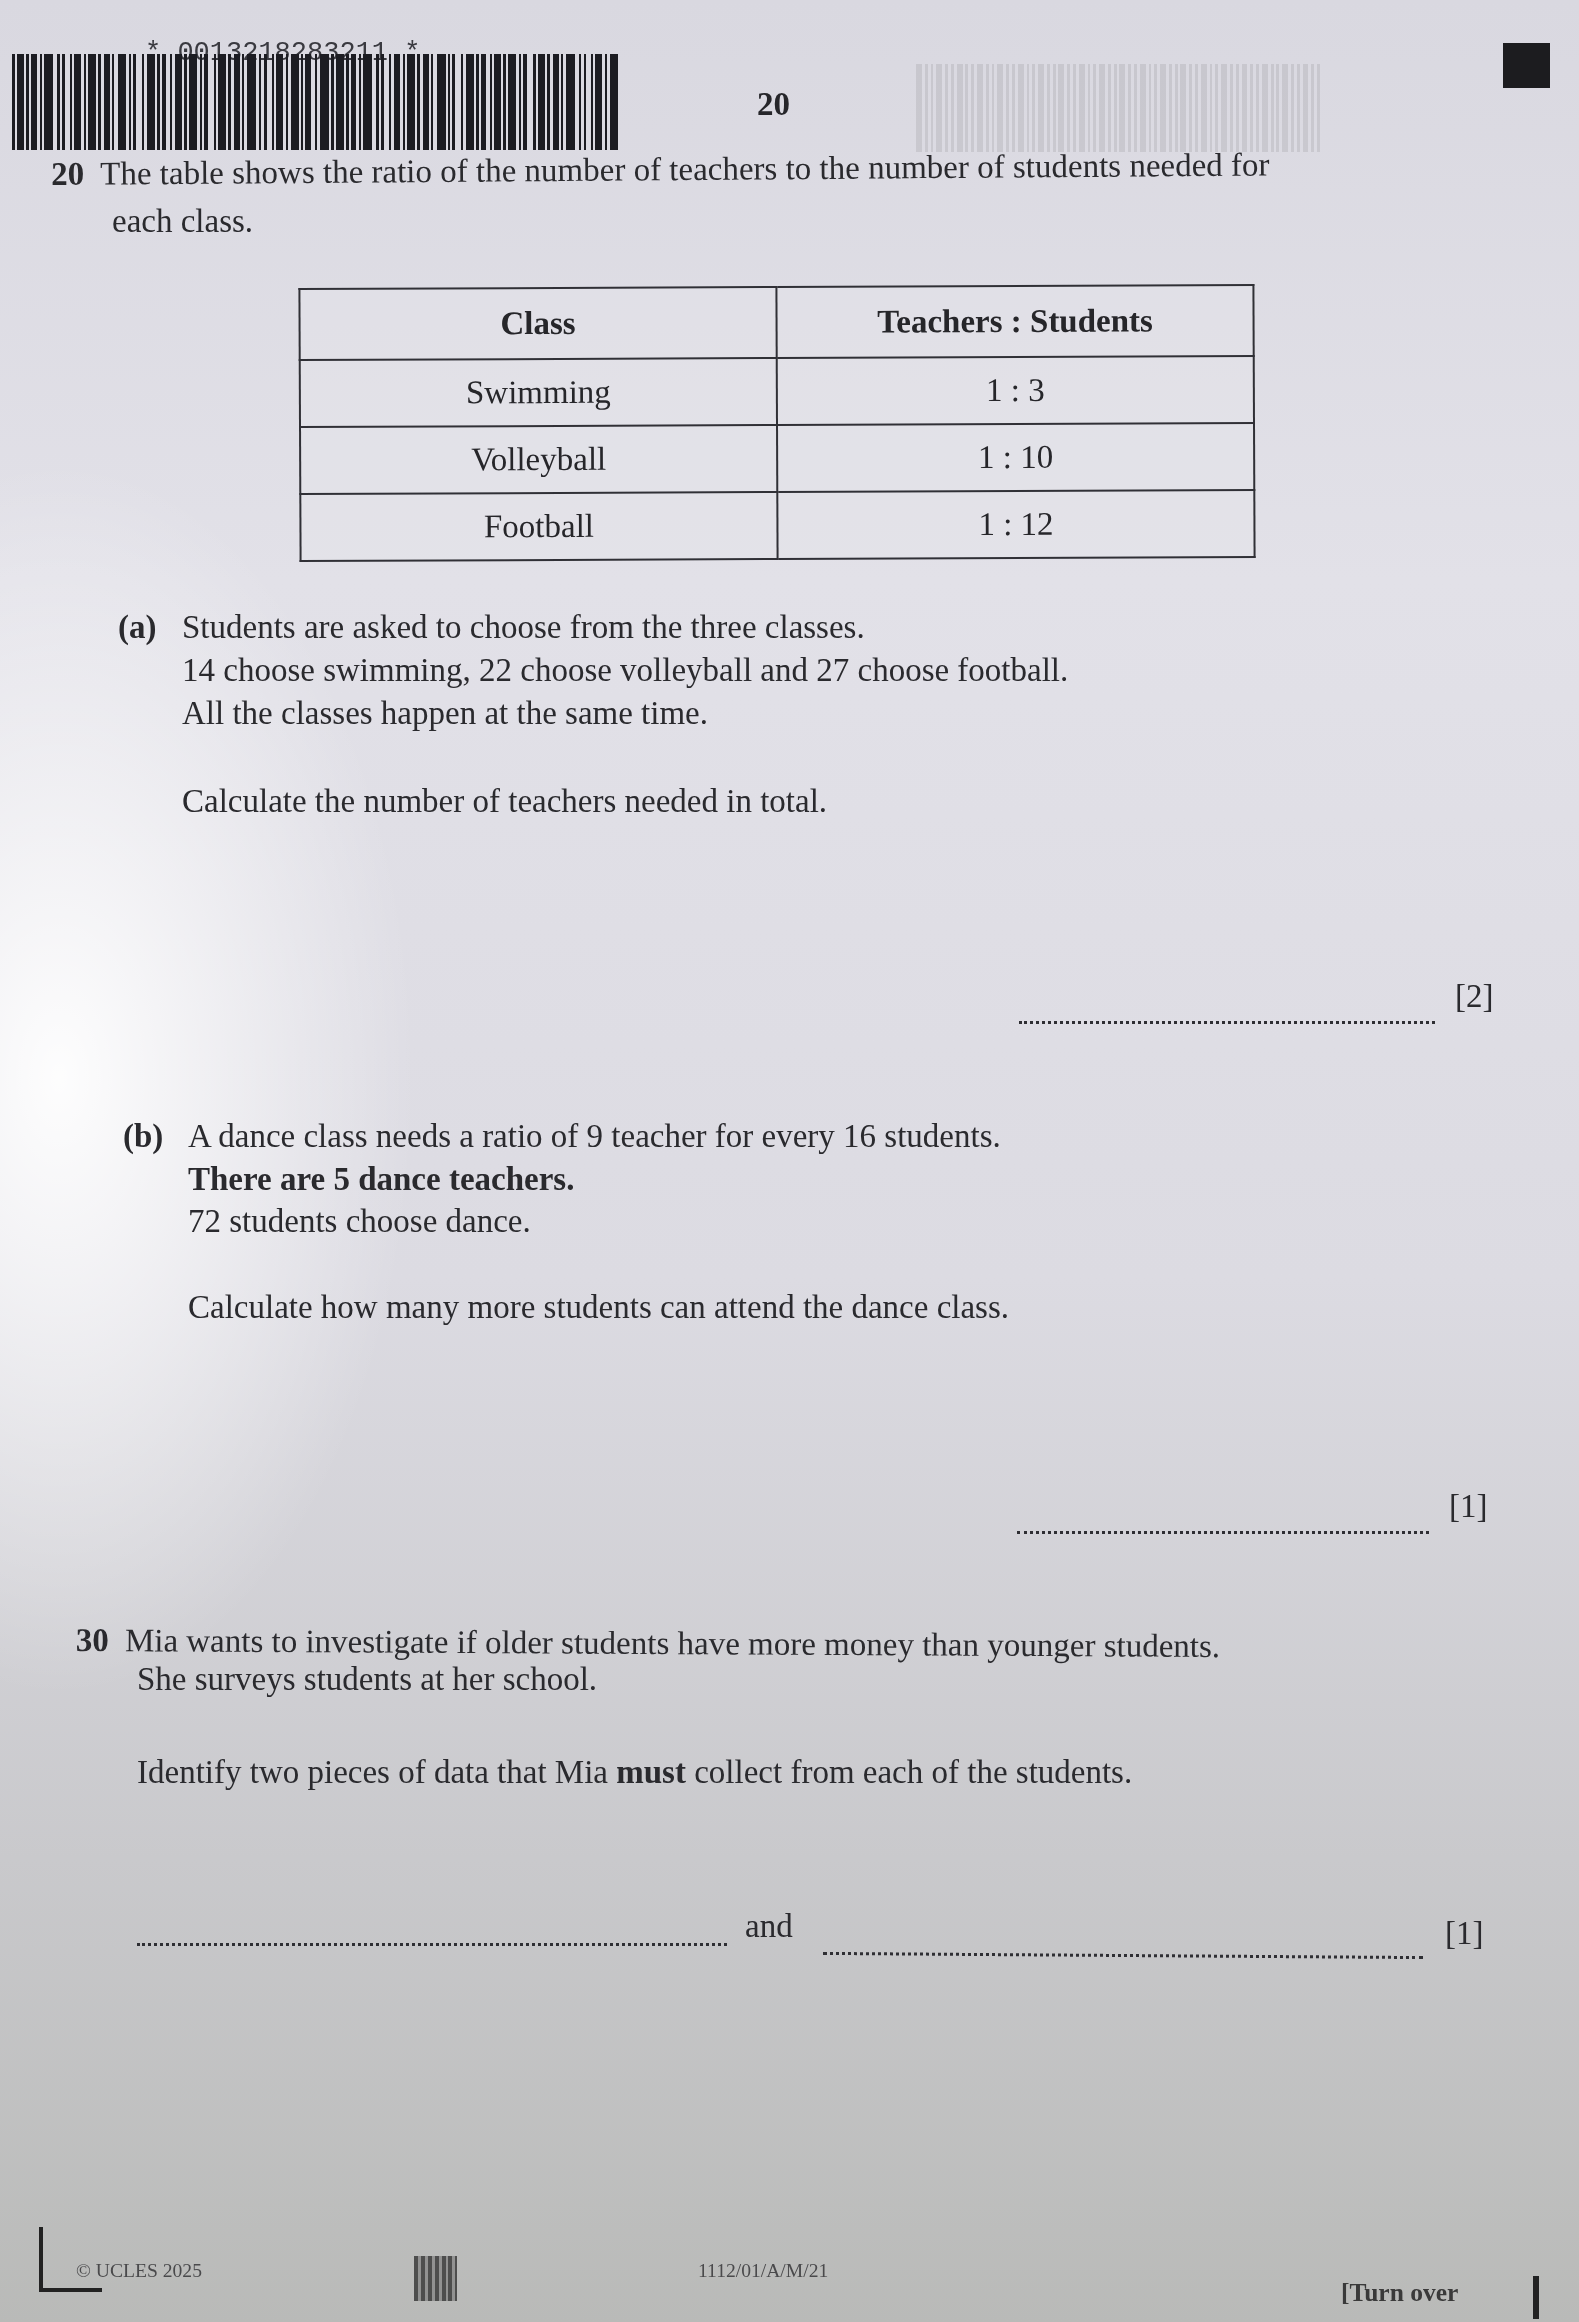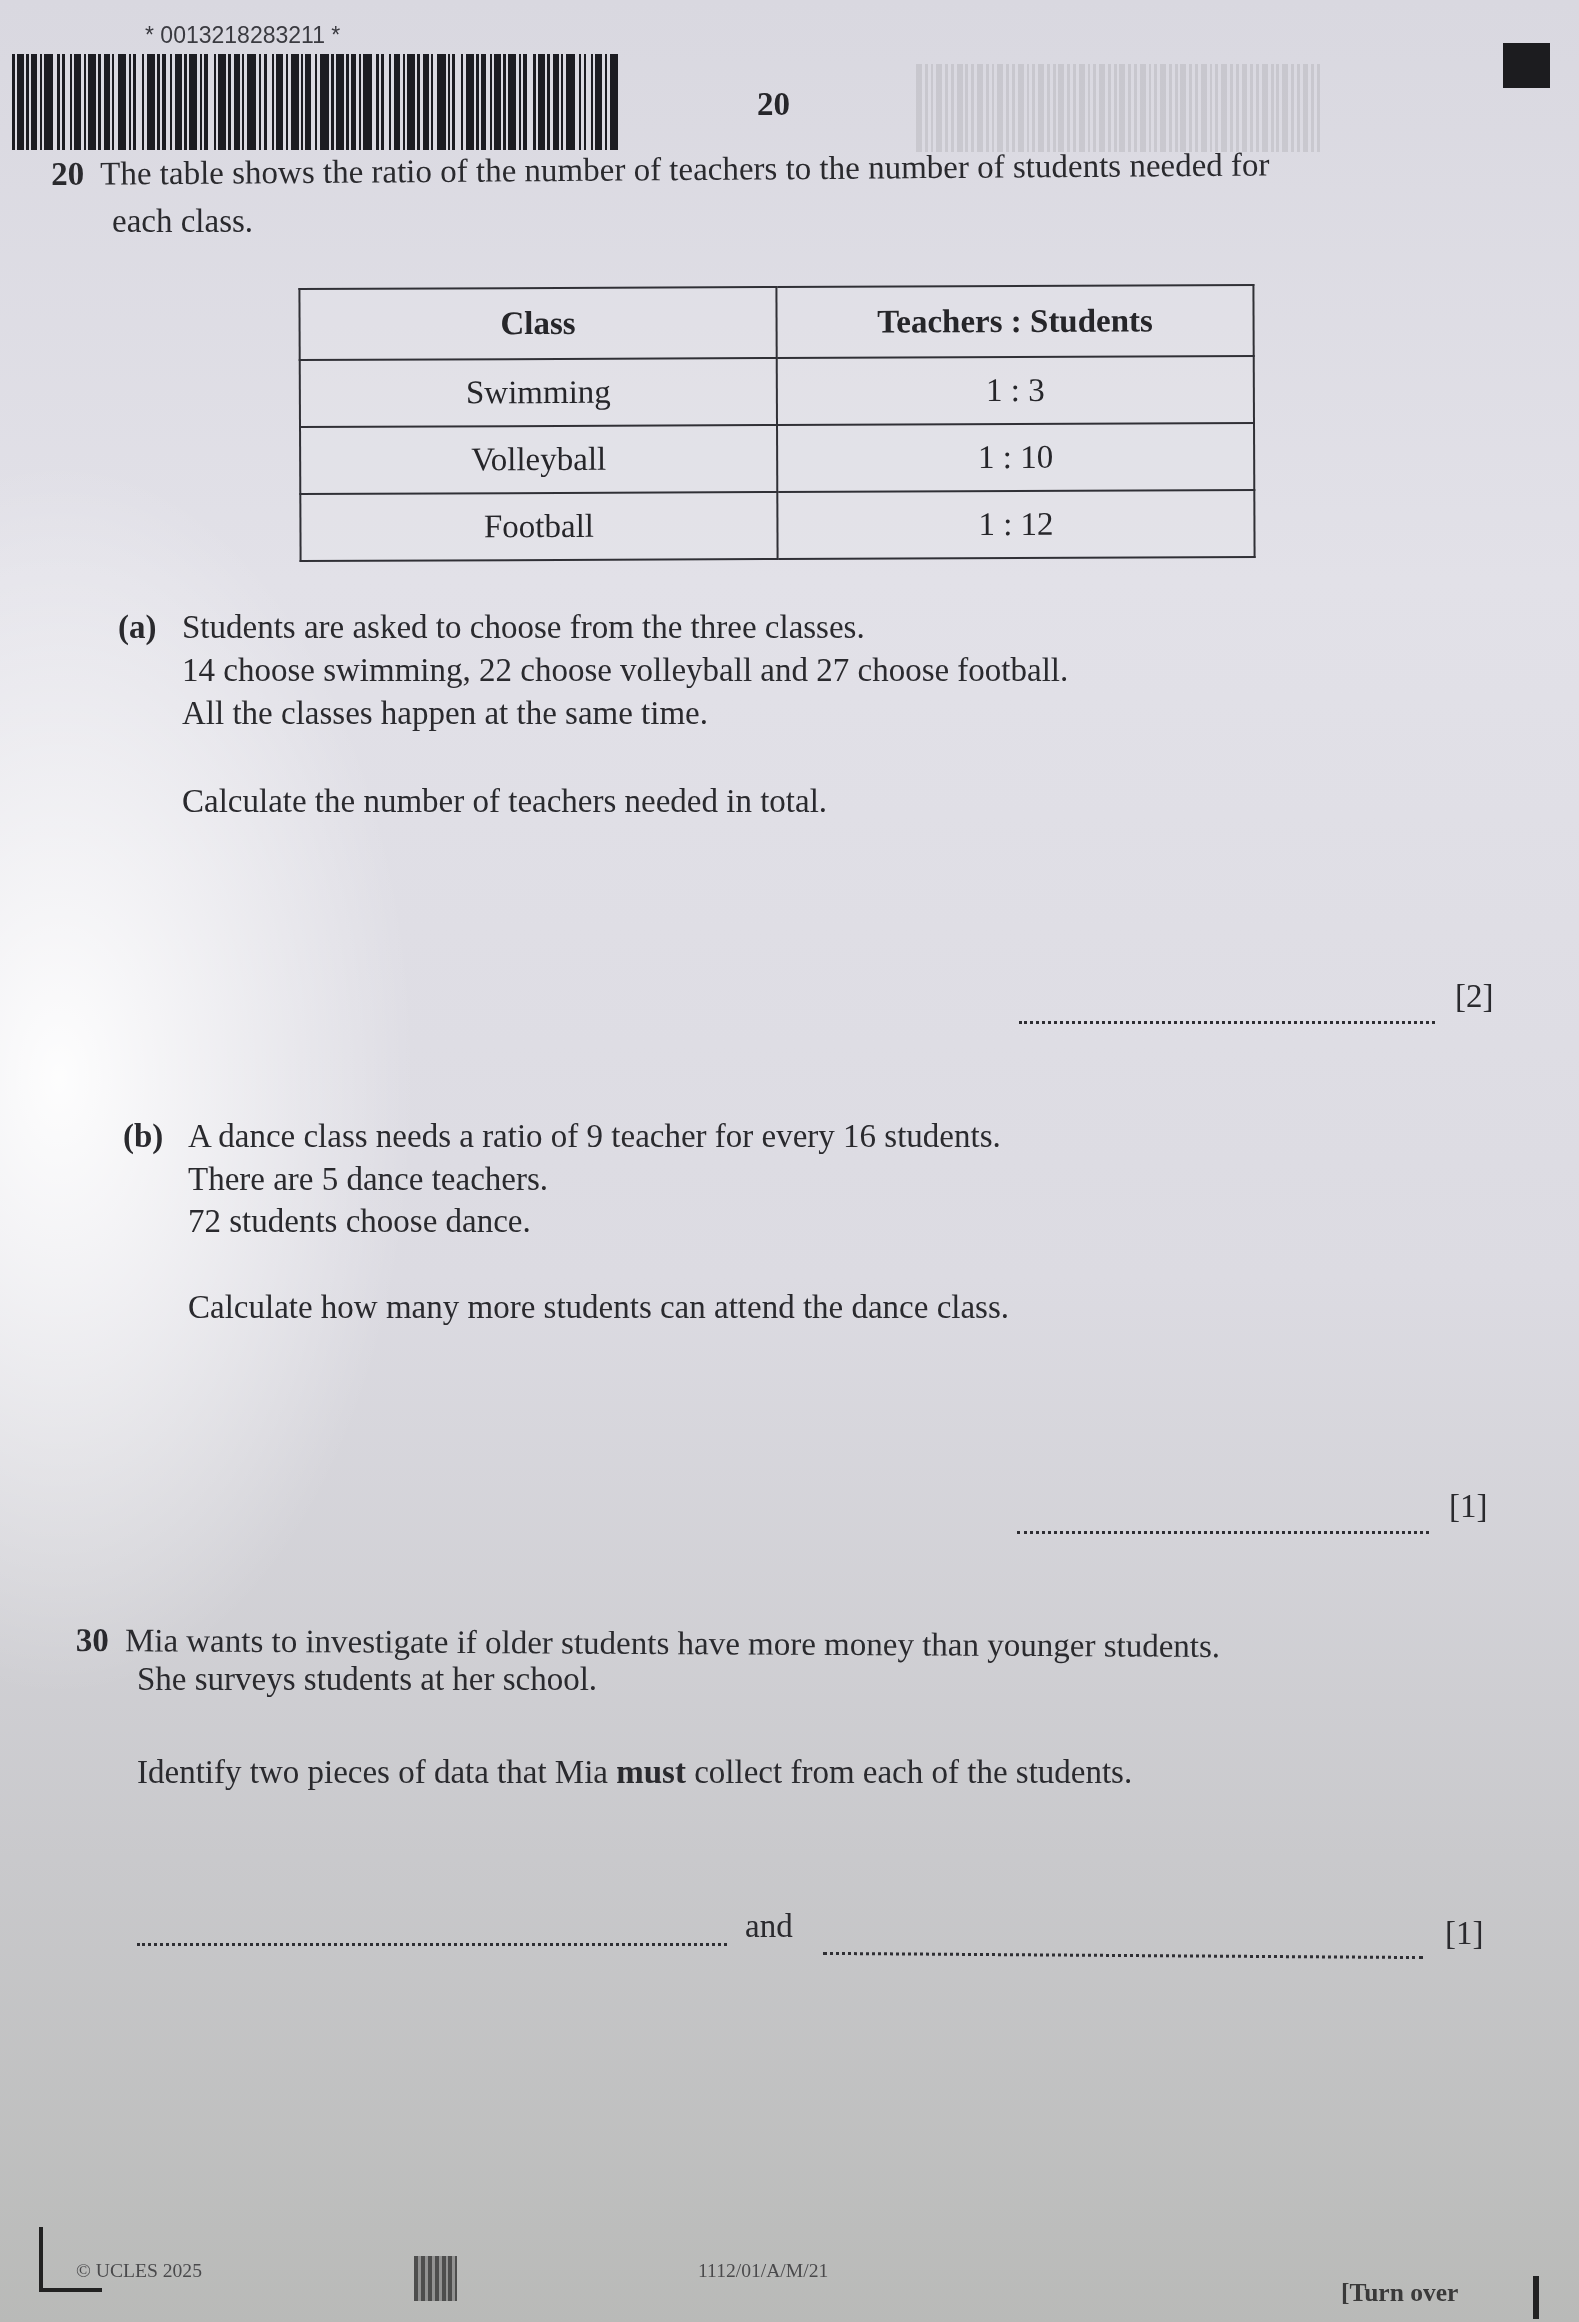--- a/index.html
+++ b/index.html
@@ -5,21 +5,21 @@
   html, body { margin: 0; padding: 0; }
   body {
     width: 1579px; height: 2323px; position: relative; overflow: hidden;
     font-family: "Liberation Serif", "DejaVu Serif", serif;
     color: #2a2a2e;
     background:
       radial-gradient(ellipse 510px 882px at 59px 1078px, rgba(255,255,255,0.95), rgba(255,255,255,0) 70%),
       linear-gradient(180deg, #d9d8e0 0%, #e2e1e8 25%, #dcdbe2 55%, #c9c9cc 80%, #b9bab8 100%);
   }
   .abs { position: absolute; }
-  .code-top { font-family: Liberation Sans, sans-serif; font-size: 23px; color: #3a3a40; }
+  .code-top { font-family: Liberation Mono, monospace; font-size: 27px; color: #3a3a40; margin-top: 16px; }
   .barcode { display: flex; align-items: stretch; gap: 0; }
   .barcode span { display: block; background: #1c1c22; height: 100%; }
   .ghost-barcode { display: flex; gap: 2.9px; opacity: 0.13; }
   .ghost-barcode span { display: block; background: #555; height: 100%; }
   .pagenum { font-size: 33px; font-weight: bold; color: #26262a; }
   .marker { background: #1c1c1f; }
   .q-text { font-size: 33px; line-height: 43px; white-space: nowrap; }
   .q-num { font-weight: bold; }
   table.ratio {
     border-collapse: collapse; font-size: 33px; color: #26262a;
@@ -316,21 +316,21 @@
 <div class="abs q-text" style="left:182px; top:649px;">14 choose swimming, 22 choose volleyball and 27 choose football.</div>
 <div class="abs q-text" style="left:182px; top:692px;">All the classes happen at the same time.</div>
 <div class="abs q-text" style="left:182px; top:780px;">Calculate the number of teachers needed in total.</div>
 <div class="abs dots" style="left:1019px; top:1021px; width:416px;"></div>
 <div class="abs mark" style="left:1455px; top:978px;">[2]</div>
 
 <div class="abs q-text" style="left:123px; top:1115px;">
   <span style="font-weight:bold;">(b)</span>
 </div>
 <div class="abs q-text" style="left:188px; top:1115px;">A dance class needs a ratio of 9 teacher for every 16 students.</div>
-<div class="abs q-text" style="left:188px; top:1158px;">There are 5 dance teachers.</div>
+<div class="abs q-text" style="left:188px; top:1158px;font-weight:bold;">There are 5 dance teachers.</div>
 <div class="abs q-text" style="left:188px; top:1200px;">72 students choose dance.</div>
 <div class="abs q-text" style="left:188px; top:1286px;">Calculate how many more students can attend the dance class.</div>
 <div class="abs dots" style="left:1017px; top:1531px; width:412px;"></div>
 <div class="abs mark" style="left:1449px; top:1488px;">[1]</div>
 
 <div class="abs q-text" style="left:76px; top:1619px; transform: rotate(0.3deg); transform-origin:left top;">
   <span class="q-num">30</span>
   <span style="margin-left:7.8px;">Mia wants to investigate if older students have more money than younger students.</span>
 </div>
 <div class="abs q-text" style="left:137px; top:1658px;">She surveys students at her school.</div>

